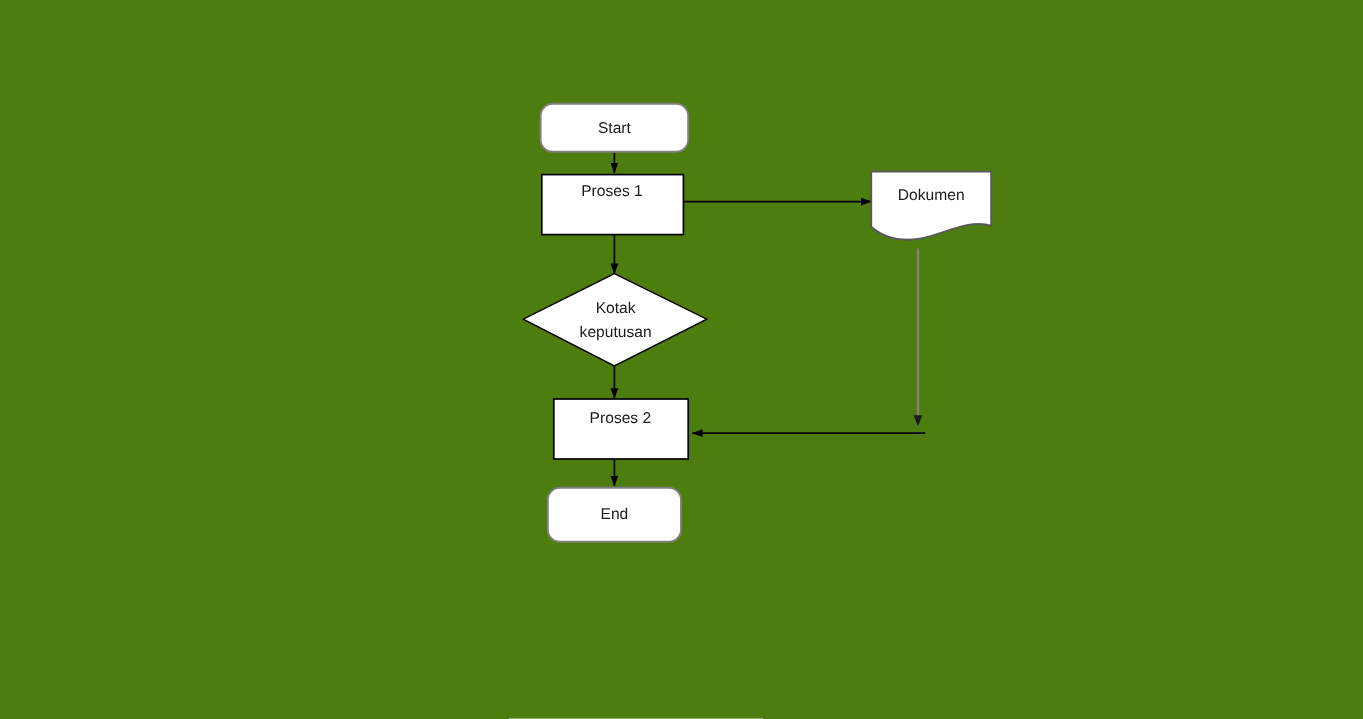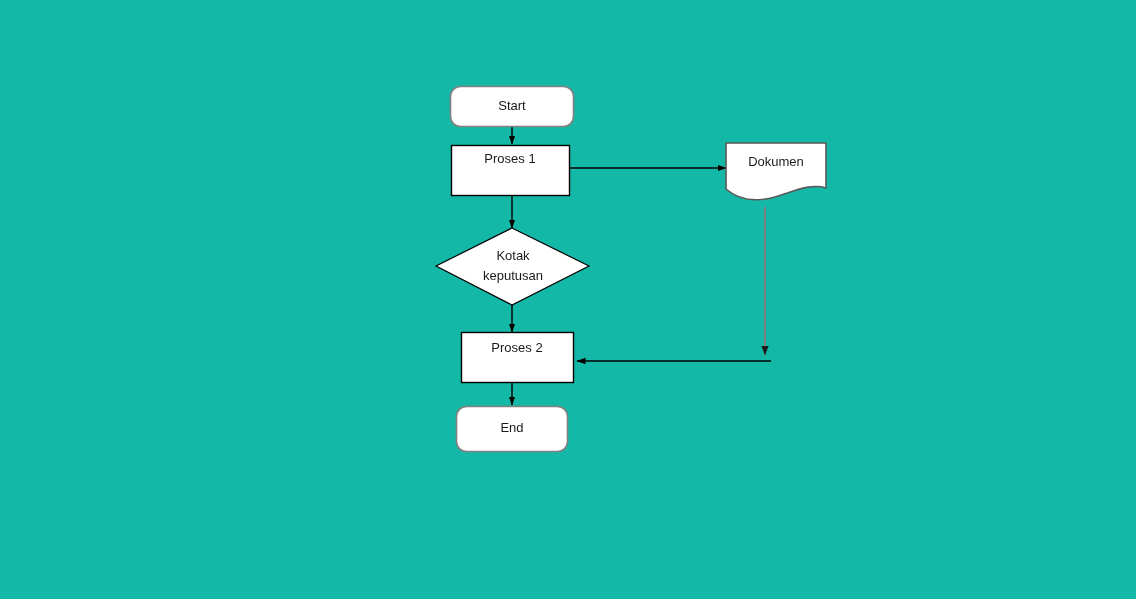--- a/index.html
+++ b/index.html
@@ -10,21 +10,21 @@
   body {
     width: 1136px;
     height: 599px;
     font-family: "Liberation Sans", sans-serif;
     overflow: hidden;
   }
   #canvas {
     position: relative;
     width: 1136px;
     height: 599px;
-    background: #14b8a6;
+    background: #4d7c0f;
   }
   #flow-svg {
     position: absolute;
     left: 0;
     top: 0;
     width: 1136px;
     height: 599px;
   }
   .node-label {
     font-family: "Liberation Sans", sans-serif;

